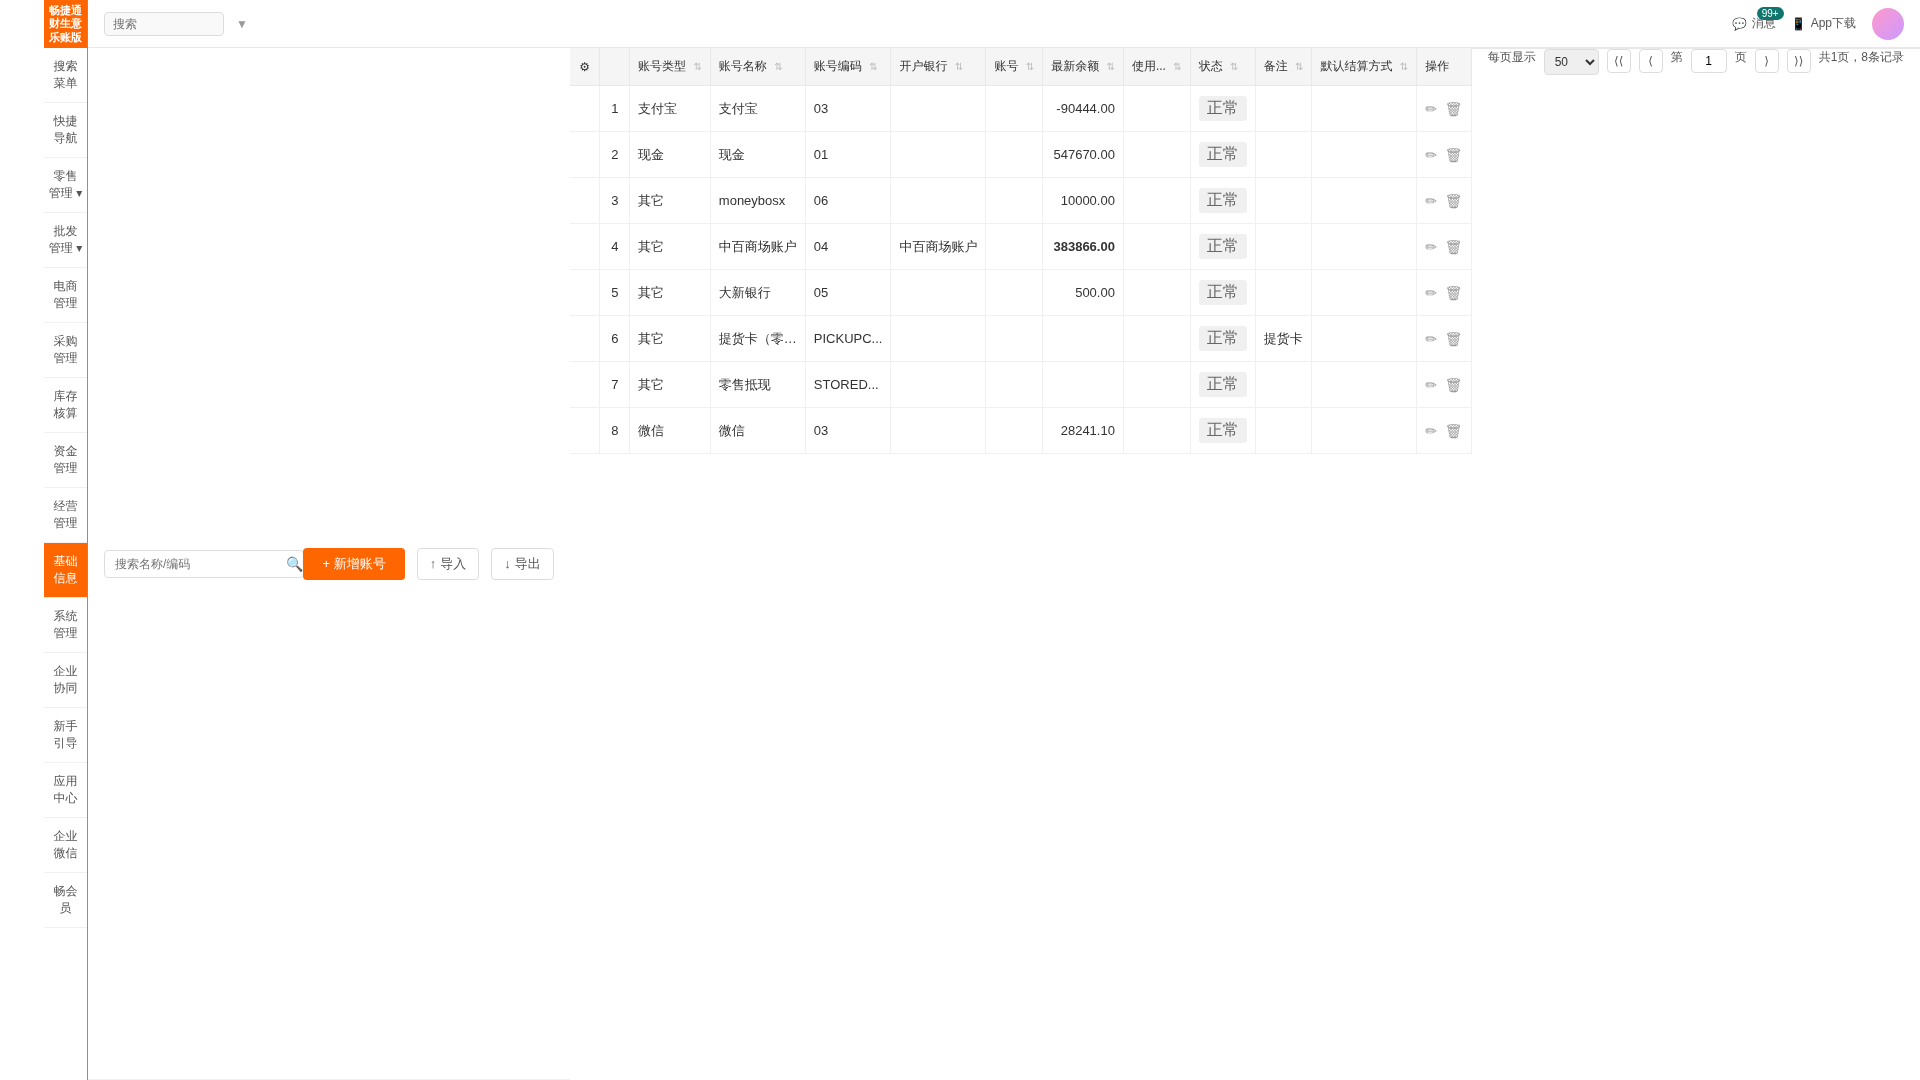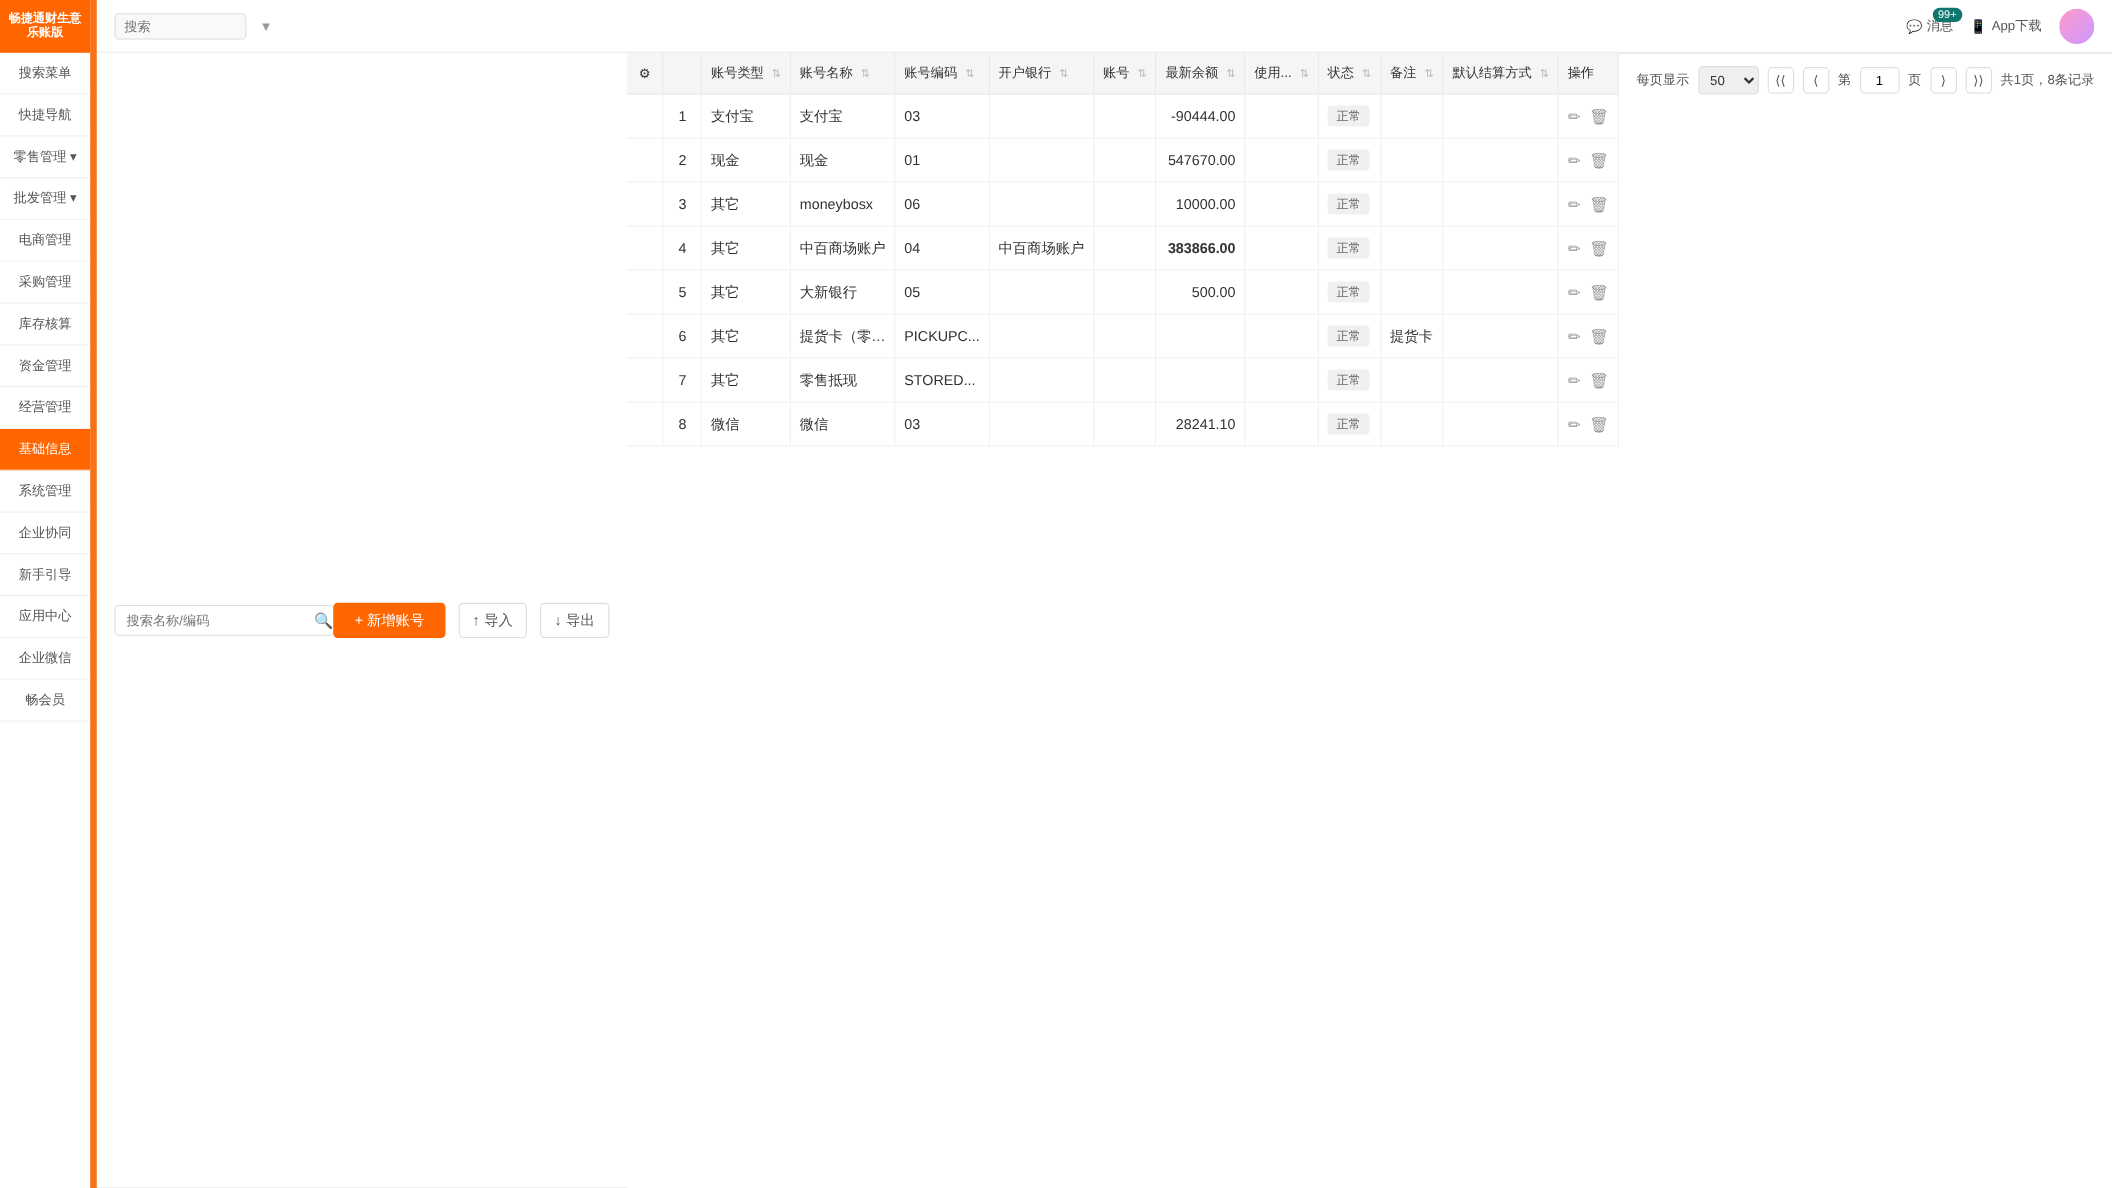--- a/index.html
+++ b/index.html
@@ -4,22 +4,23 @@
   <style>
     * { box-sizing: border-box; margin: 0; padding: 0; }
     body { font-family: 'Microsoft YaHei', Arial, sans-serif; font-size: 13px; background: #f5f5f5; display: flex; height: 1080px; width: 1920px; overflow: hidden; }
 
     
     .sidebar {
       width: 88px;
       background: #fff;
       display: flex;
       flex-direction: column;
-      border-right: 6px solid #f97316;
+      border-right: 1px solid #f97316;
       flex-shrink: 0;
+      padding-left: 44px;
     }
     .sidebar-logo {
       background: #ff6600;
       height: 48px;
       display: flex;
       align-items: center;
       justify-content: center;
       color: #fff;
       font-size: 12px;
       font-weight: bold;
@@ -183,35 +184,35 @@
       font-size: 13px;
       color: #333;
       border-bottom: 1px solid #f0f0f0;
       border-right: 1px solid #f0f0f0;
       white-space: nowrap;
     }
     .status-badge {
       display: inline-block;
       padding: 2px 8px;
       border-radius: 3px;
-      font-size: 11px;
+      font-size: 16px;
       background: #f0f0f0;
       color: #666;
     }
     .action-icons { display: flex; align-items: center; gap: 8px; }
     .action-icon { cursor: pointer; color: #999; font-size: 14px; }
     .col-num { width: 40px; text-align: center; }
     .col-settings { width: 36px; text-align: center; }
 
     
     .pagination {
       height: 48px;
       border-top: 1px solid #e8e8e8;
       display: flex;
-      align-items: center;
+      align-items: flex-start;
       justify-content: flex-end;
       padding: 0 16px;
       gap: 8px;
       font-size: 12px;
       color: #555;
     }
     .page-size-select {
       border: 1px solid #ddd;
       border-radius: 4px;
       padding: 4px 6px;

